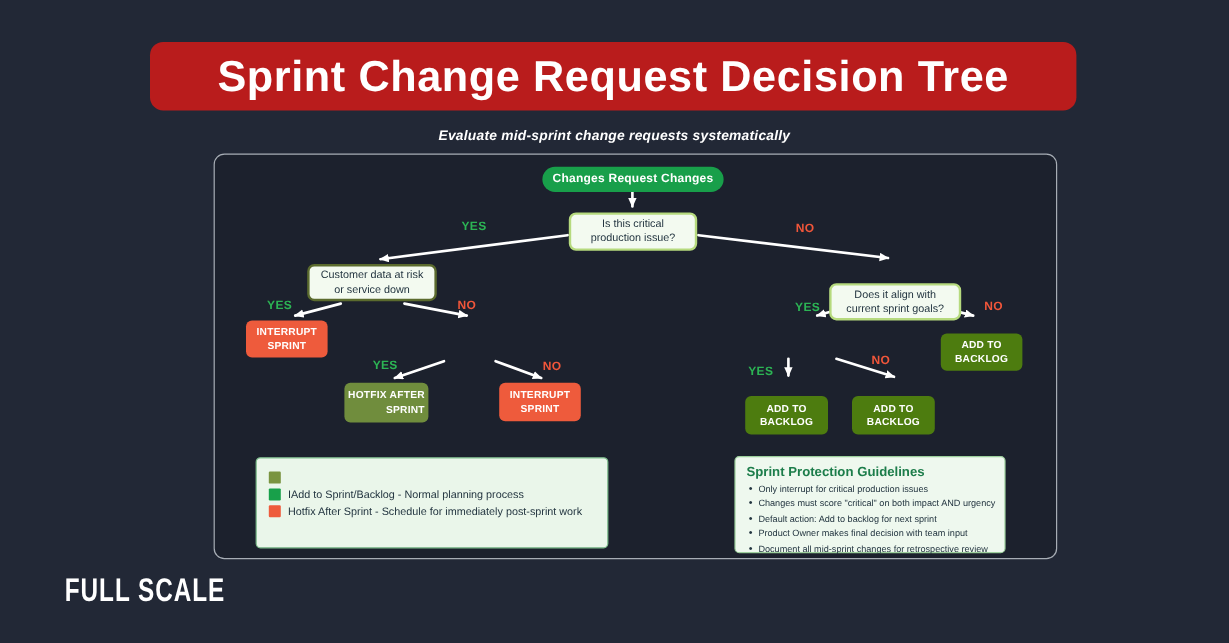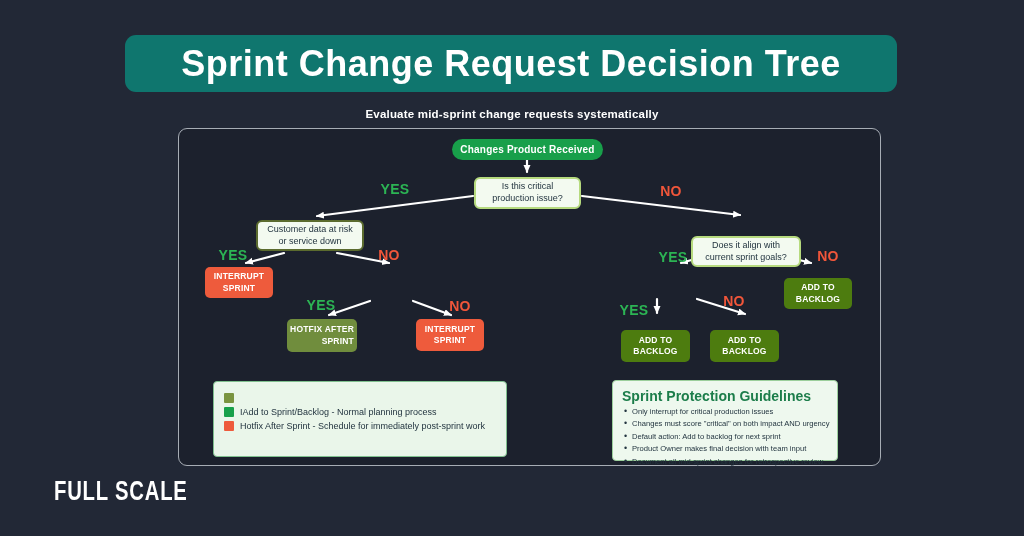--- a/index.html
+++ b/index.html
@@ -8,30 +8,31 @@
     background: #222836;
     font-family: "Liberation Sans", "DejaVu Sans", sans-serif;
     position: relative;
     overflow: hidden;
   }
   .stage { position: absolute; inset: 0; width: 1024px; height: 536px; }
 
   
   .title-banner {
     position: absolute; left: 125px; top: 35px; width: 772px; height: 57px;
-    background: #0f766e; border-radius: 11px;
+    background: #b91c1c; border-radius: 11px;
     display: flex; align-items: center; justify-content: center;
   }
   .title-banner h1 {
     color: #ffffff; font-size: 36px; font-weight: bold; letter-spacing: 0.5px;
   }
   .subtitle {
     position: absolute; left: 0; top: 108px; width: 1024px;
     text-align: center; color: #ffffff; font-size: 11.5px; font-weight: bold;
     letter-spacing: 0.2px;
+    font-style: italic;
   }
 
   
   .frame {
     position: absolute; left: 178px; top: 128px; width: 703px; height: 338px;
     background: #1c212d; border: 1.5px solid #a7adb5; border-radius: 9px;
   }
 
   
   svg.arrows { position: absolute; inset: 0; width: 1024px; height: 536px; pointer-events: none; }
@@ -54,21 +55,21 @@
     border-radius: 5px; color: #ffffff; font-weight: bold; font-size: 8.5px;
     line-height: 1.35; letter-spacing: 0.2px; padding: 3px;
   }
   .oc-orange { background: #ee5b3c; }
   .oc-olive  { background: #708d3d; text-align: right; }
   .oc-green  { background: #4d7c0f; margin-top: 11px; }
 
   
   .edge-label {
     position: absolute; transform: translate(-50%, -50%);
-    font-size: 14px; font-weight: bold; letter-spacing: 0.3px;
+    font-size: 10px; font-weight: bold; letter-spacing: 0.3px;
   }
   .lbl-yes { color: #2cb454; }
   .lbl-no  { color: #f1563a; }
 
   
   .key-panel {
     position: absolute; left: 213px; top: 381px; width: 294px; height: 76px;
     background: #eaf6ea; border: 1.5px solid #7fbf8e; border-radius: 4px;
     padding: 7px 10px;
   }
@@ -79,21 +80,21 @@
   .sw1 { background: #ee5b3c; }
   .sw2 { background: #18a04a; }
   .key-text { color: #233540; font-size: 9px; font-weight: 500; white-space: nowrap; }
 
   
   .guide-panel {
     position: absolute; left: 612px; top: 380px; width: 226px; height: 81px;
     background: #eef8ee; border: 1.5px solid #9ccf9c; border-radius: 4px;
     padding: 7px 9px 5px 9px;
   }
-  .guide-title { color: #1c7d4a; font-weight: bold; font-size: 14px; margin-bottom: 0; }
+  .guide-title { color: #1c7d4a; font-weight: bold; font-size: 11px; margin-bottom: 0; }
   .guide-list { list-style: none; }
   .guide-list li {
     color: #233540; font-size: 7.6px; font-weight: 500; line-height: 1.25;
     margin-top: 3px; padding-left: 10px; position: relative; white-space: nowrap;
   }
   .guide-list li::before {
     content: "\2022"; position: absolute; left: 2px; top: -1px; color: #233540; font-size: 9px;
   }
 
   
@@ -130,21 +131,21 @@
       <line x1="337" y1="253" x2="389" y2="263"></line>
       <line x1="370" y1="301" x2="329" y2="315"></line>
       <line x1="413" y1="301" x2="451" y2="315"></line>
       <line x1="716" y1="253" x2="681" y2="263"></line>
       <line x1="772" y1="253" x2="811" y2="263"></line>
       <line x1="657" y1="299" x2="657" y2="313"></line>
       <line x1="697" y1="299" x2="745" y2="314"></line>
     </g>
   </svg>
 
-  <div class="node pill" style="left:452px; top:139px; width:151px; height:21px;">Changes Product Received</div>
+  <div class="node pill" style="left:452px; top:139px; width:151px; height:21px;">Changes Request Changes</div>
 
   <div class="node q q-olive" style="left:256px; top:220px; width:108px; height:31px;">Customer data at risk or service down</div>
 
   <div class="node q q-light" style="left:474px; top:177px; width:107px; height:32px;">Is this critical production issue?</div>
 
   <div class="node outcome oc-orange" style="left:205px; top:267px; width:68px; height:31px;">INTERRUPT SPRINT</div>
 
 
   <div class="node outcome oc-olive" style="left:287px; top:319px; width:70px; height:33px;">HOTFIX AFTER SPRINT</div>
 

